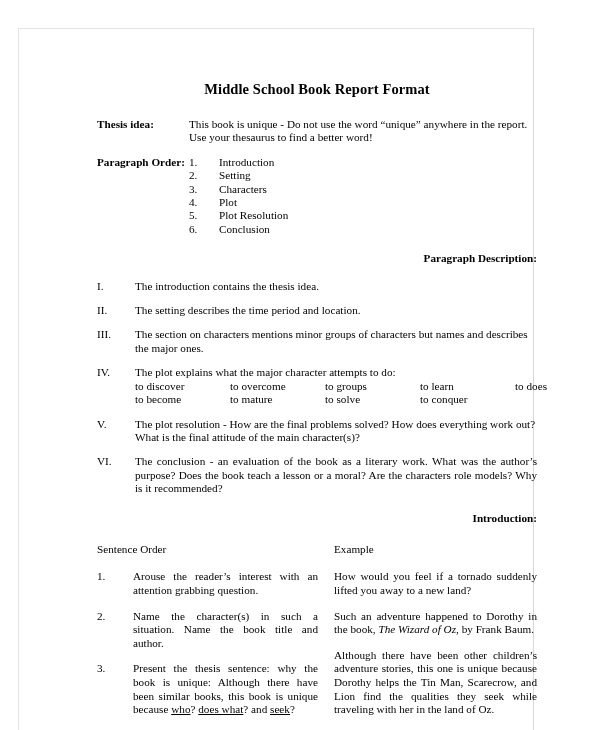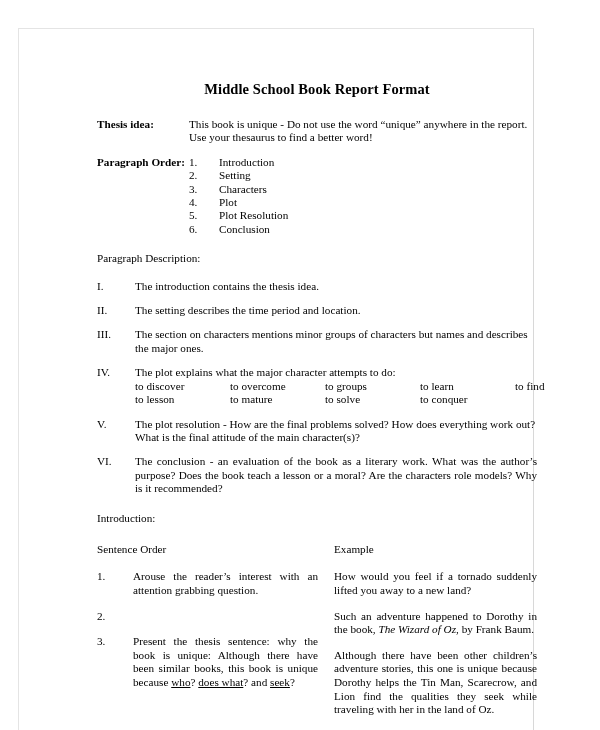--- a/index.html
+++ b/index.html
@@ -74,24 +74,25 @@
     display: flex;
   }
   .order-num {
     flex: 0 0 30px;
   }
   .order-text {
     flex: 1 1 auto;
   }
   
   .section-heading {
-    font-weight: normal;
+    font-weight: bold;
     font-size: 11.2px;
     line-height: 13.4px;
     margin: 16px 0 0 0;
+    text-align: right;
   }
   
   .roman-list {
     list-style: none;
     margin: 14px 0 0 0;
     padding: 0;
     font-size: 11.2px;
   }
   .roman-item {
     display: flex;
@@ -241,22 +242,22 @@
 
       <div class="roman-item">
         <div class="roman-num">IV.</div>
         <div class="roman-body">
           <div>The plot explains what the major character attempts to do:</div>
           <div class="verb-grid">
             <span class="verb-cell">to discover</span>
             <span class="verb-cell">to overcome</span>
             <span class="verb-cell">to groups</span>
             <span class="verb-cell">to learn</span>
-            <span class="verb-cell">to find</span>
-            <span class="verb-cell">to lesson</span>
+            <span class="verb-cell">to does</span>
+            <span class="verb-cell">to become</span>
             <span class="verb-cell">to mature</span>
             <span class="verb-cell">to solve</span>
             <span class="verb-cell">to conquer</span>
             <span class="verb-cell"></span>
           </div>
         </div>
       </div>
 
       <div class="roman-item">
         <div class="roman-num">V.</div>
@@ -279,20 +280,21 @@
 
     <div class="cols-body">
 
       <div class="col-left">
         <div class="num-item">
           <div class="num-item-num">1.</div>
           <div class="num-item-text">Arouse the reader’s interest with an attention grabbing question.</div>
         </div>
         <div class="num-item">
           <div class="num-item-num">2.</div>
+          <div class="num-item-text">Name the character(s) in such a situation.  Name the book title and author.</div>
         </div>
         <div class="num-item">
           <div class="num-item-num">3.</div>
           <div class="num-item-text"><span>Present the thesis sentence: why the book is unique: Although there have been similar books, this book is unique because </span><u>who</u><span>? </span><u>does what</u><span>? and </span><u>seek</u><span>?</span></div>
         </div>
       </div>
 
       <div class="col-right">
         <p class="example-par">How would you feel if a tornado suddenly lifted you away to a new land?</p>
         <p class="example-par"><span>Such an adventure happened to Dorothy in the book, </span><em>The Wizard of Oz</em><span>, by Frank Baum.</span></p>

